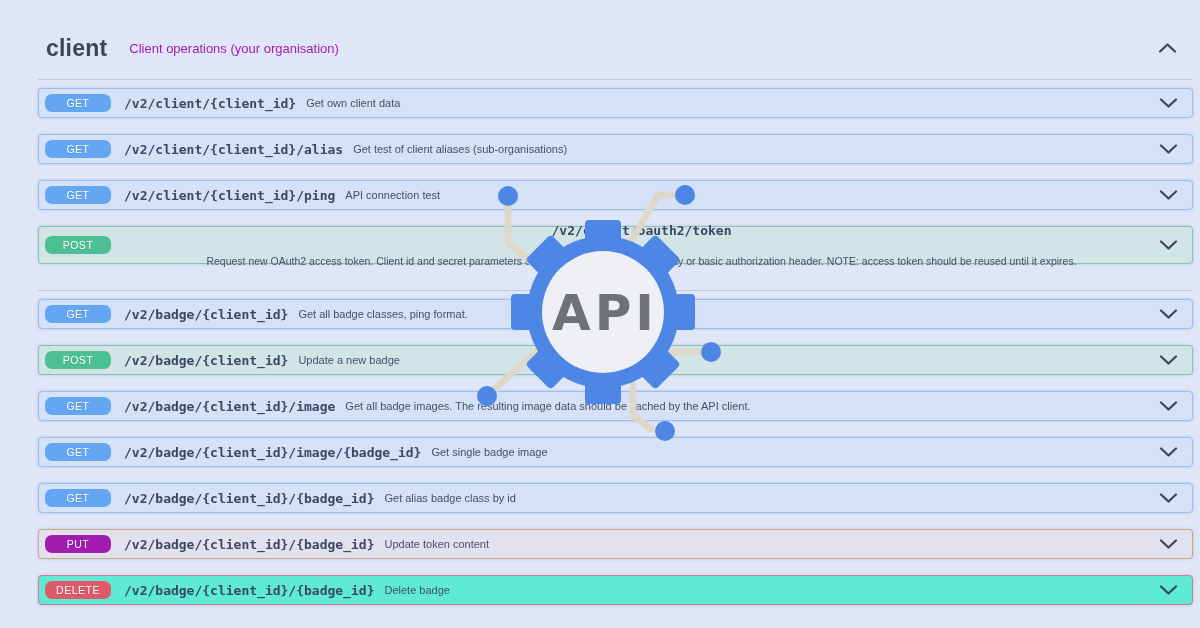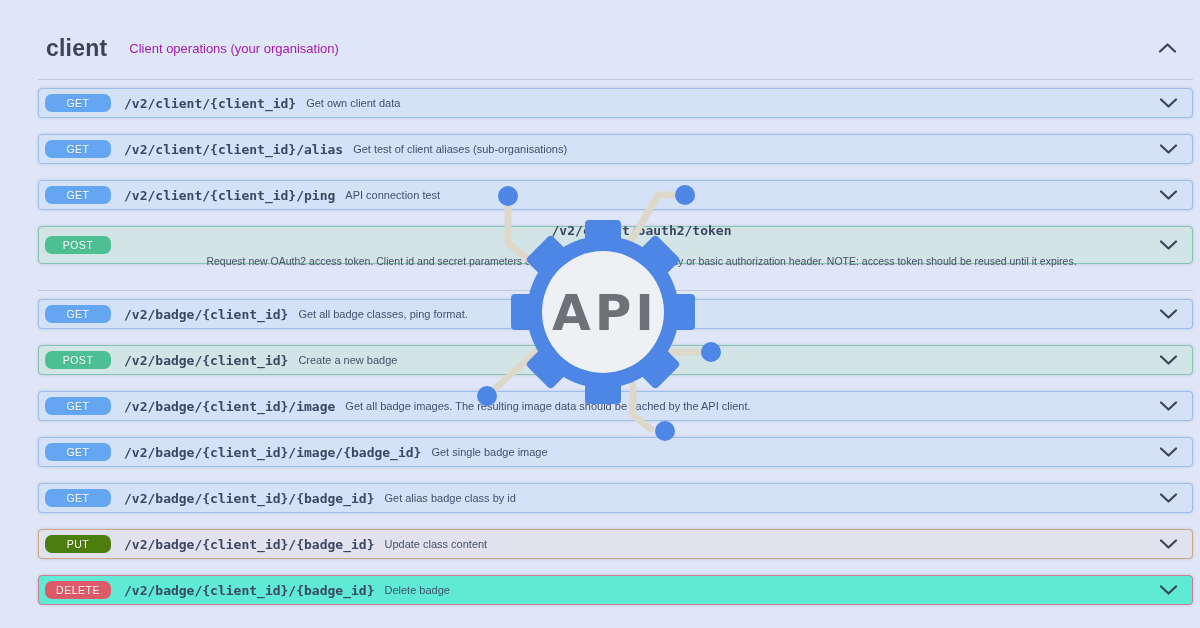--- a/index.html
+++ b/index.html
@@ -106,21 +106,21 @@
               <span class="summary">Get all badge classes, ping format.</span>
             </div>
             <svg class="chevron" width="19" height="10" viewBox="0 0 19 10">
               <polyline points="2,1.5 9.5,8.5 17,1.5" fill="none" stroke="#3b4559" stroke-width="2.2" stroke-linecap="round" stroke-linejoin="round"></polyline>
             </svg>
           </div>
           <div class="op" style="background:#d3e4e6;border-color:#85c5b0">
             <span class="badge" style="background:#4dc093">POST</span>
             <div class="op-main">
               <span class="path">/v2/badge/{client_id}</span>
-              <span class="summary">Create a new badge</span>
+              <span class="summary">Update a new badge</span>
             </div>
             <svg class="chevron" width="19" height="10" viewBox="0 0 19 10">
               <polyline points="2,1.5 9.5,8.5 17,1.5" fill="none" stroke="#3b4559" stroke-width="2.2" stroke-linecap="round" stroke-linejoin="round"></polyline>
             </svg>
           </div>
           <div class="op" style="background:#d4e1f7;border-color:#9cbdf0">
             <span class="badge" style="background:#64a6f2">GET</span>
             <div class="op-main">
               <span class="path">/v2/badge/{client_id}/image</span>
               <span class="summary">Get all badge images. The resulting image data should be cached by the API client.</span>
@@ -143,24 +143,24 @@
             <span class="badge" style="background:#64a6f2">GET</span>
             <div class="op-main">
               <span class="path">/v2/badge/{client_id}/{badge_id}</span>
               <span class="summary">Get alias badge class by id</span>
             </div>
             <svg class="chevron" width="19" height="10" viewBox="0 0 19 10">
               <polyline points="2,1.5 9.5,8.5 17,1.5" fill="none" stroke="#3b4559" stroke-width="2.2" stroke-linecap="round" stroke-linejoin="round"></polyline>
             </svg>
           </div>
           <div class="op" style="background:#e2e2ef;border-color:#cfa584">
-            <span class="badge" style="background:#4d7c0f">PUT</span>
+            <span class="badge" style="background:#a21caf">PUT</span>
             <div class="op-main">
               <span class="path">/v2/badge/{client_id}/{badge_id}</span>
-              <span class="summary">Update class content</span>
+              <span class="summary">Update token content</span>
             </div>
             <svg class="chevron" width="19" height="10" viewBox="0 0 19 10">
               <polyline points="2,1.5 9.5,8.5 17,1.5" fill="none" stroke="#3b4559" stroke-width="2.2" stroke-linecap="round" stroke-linejoin="round"></polyline>
             </svg>
           </div>
           <div class="op" style="background:#5eead4;border-color:#cc7d8e">
             <span class="badge" style="background:#df5a69">DELETE</span>
             <div class="op-main">
               <span class="path">/v2/badge/{client_id}/{badge_id}</span>
               <span class="summary">Delete badge</span>

